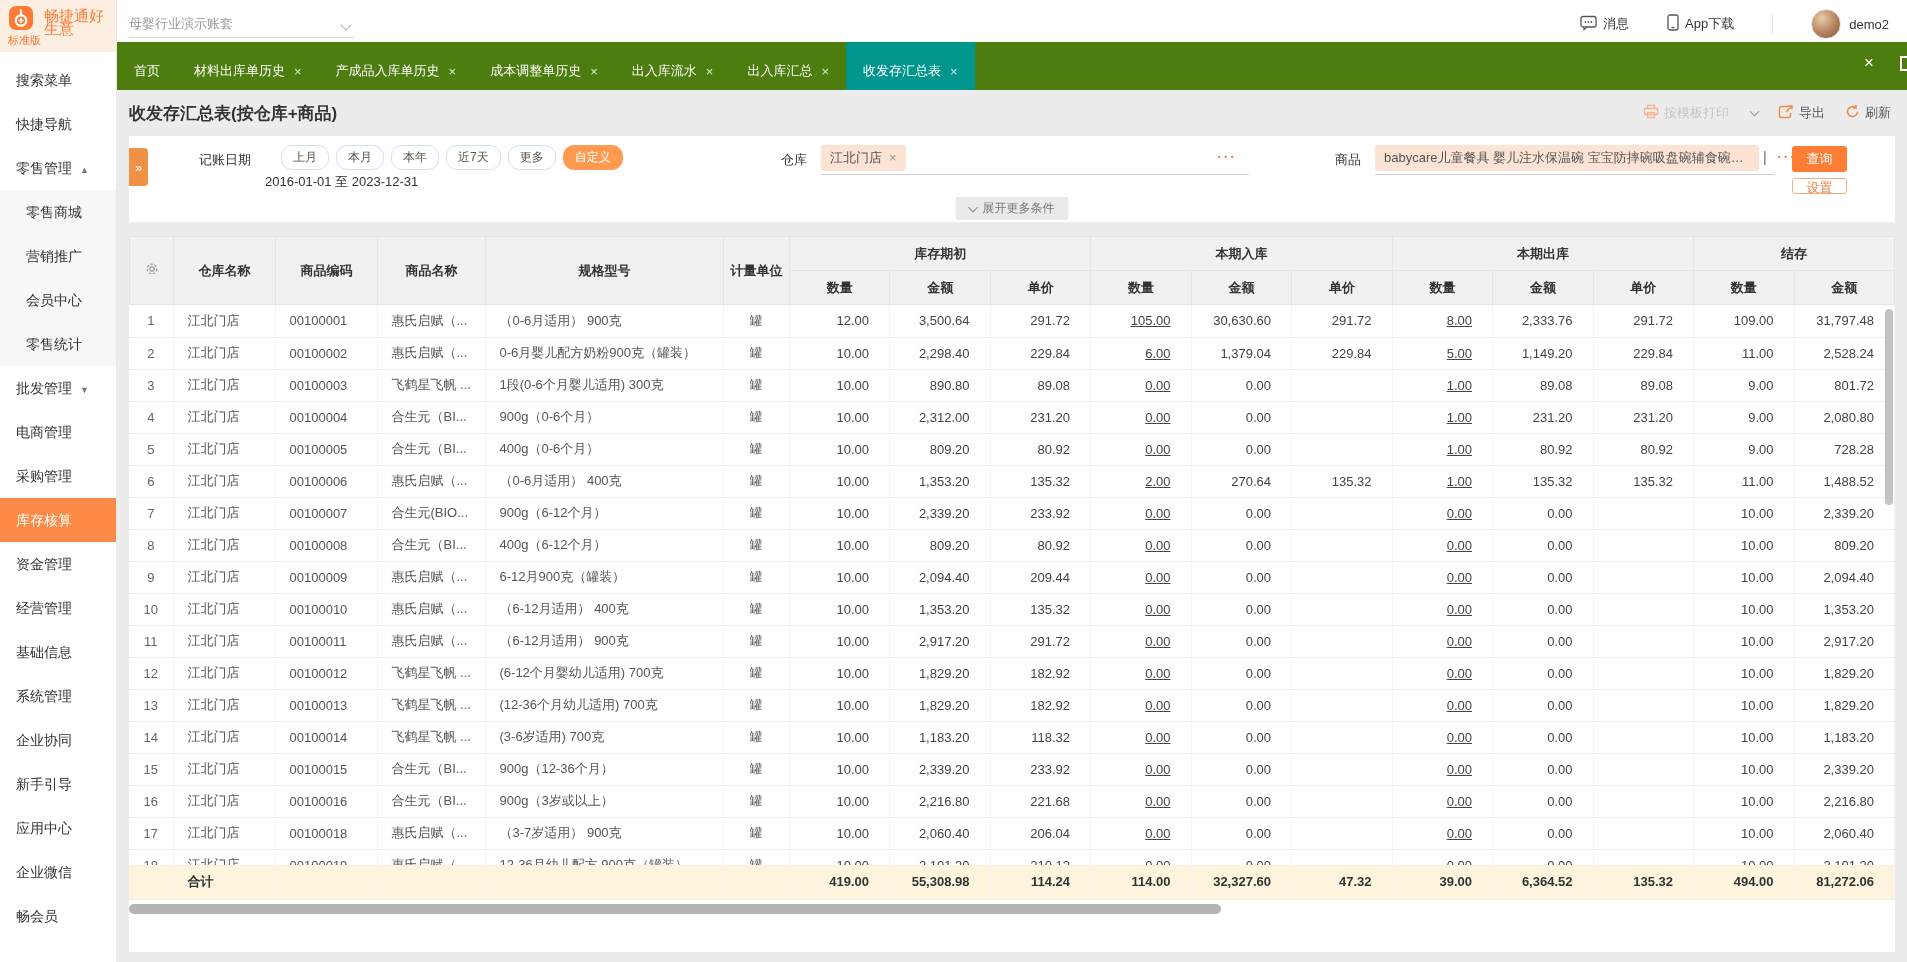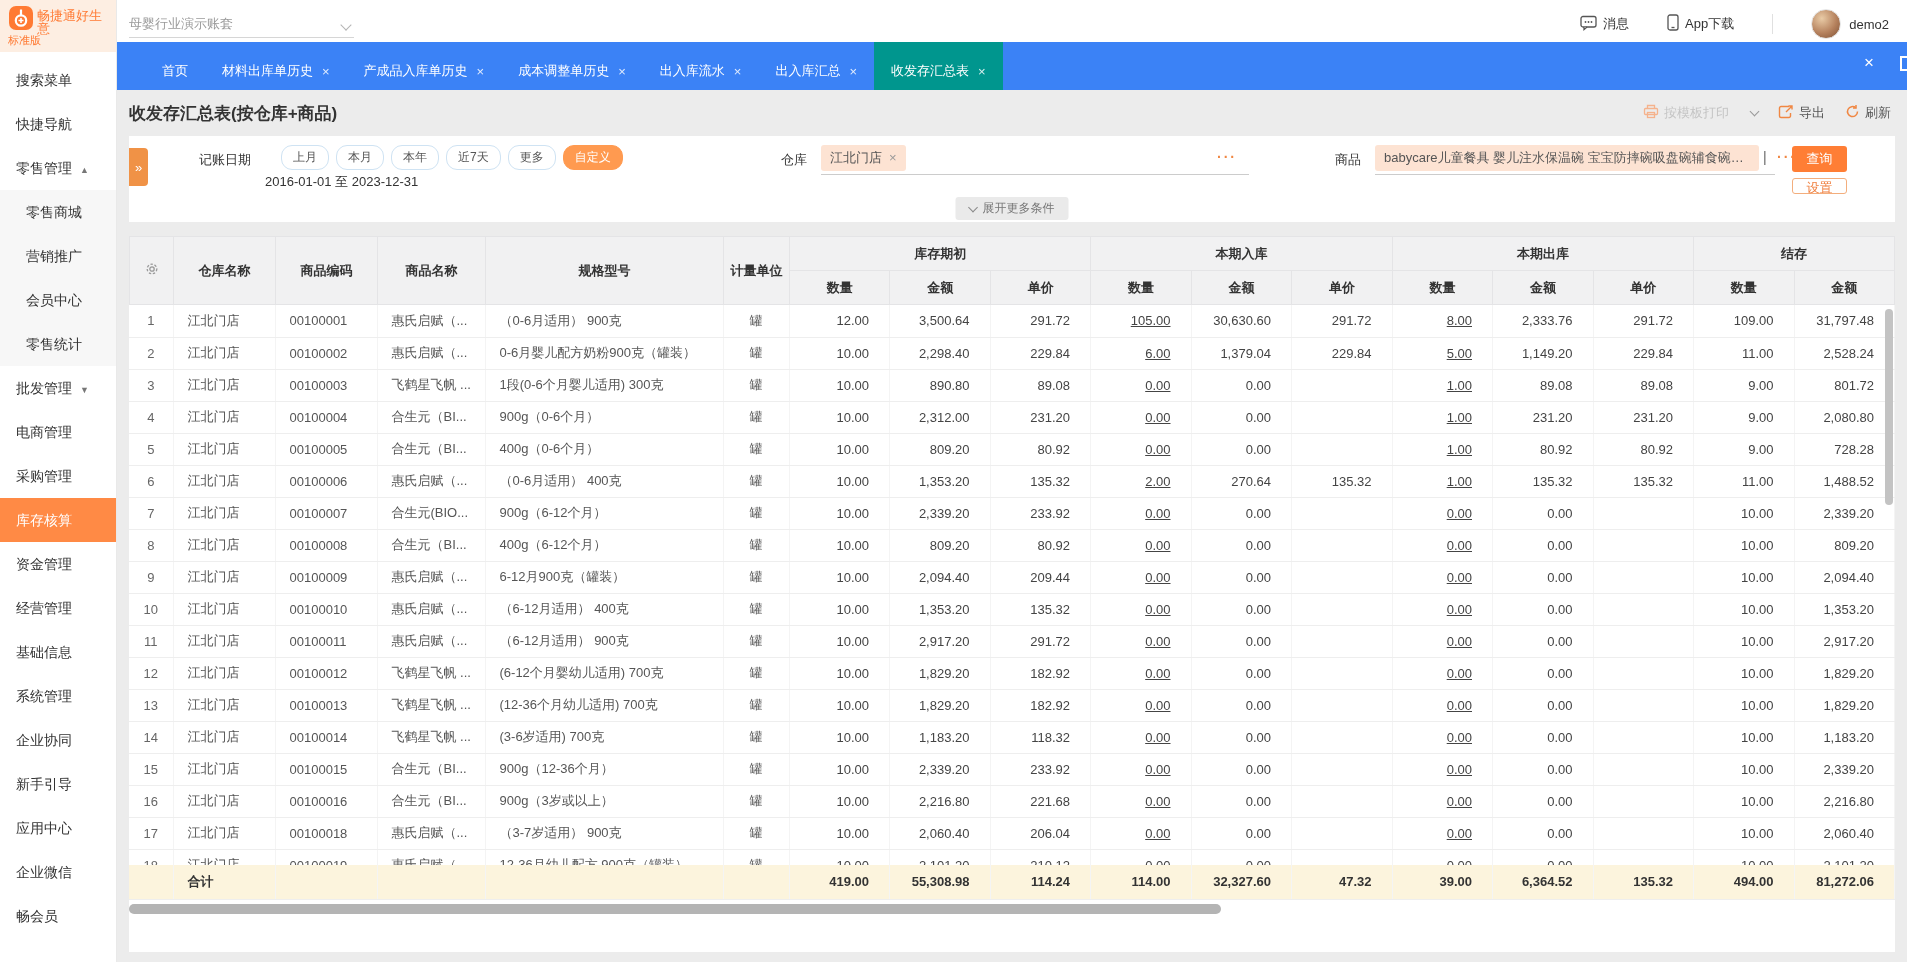--- a/index.html
+++ b/index.html
@@ -5,21 +5,21 @@
   * { margin:0; padding:0; box-sizing:border-box; }
   html,body { width:1907px; height:962px; overflow:hidden; background:#fff;
     font-family:"Liberation Sans","DejaVu Sans",sans-serif; }
   #app { position:relative; width:1907px; height:962px; }
 
   
   .sidebar { position:absolute; left:0; top:0; width:117px; height:962px;
     background:#fff; border-right:1px solid #e9e9e9; z-index:5; }
   .logo-block { height:52px; background:#fdeee2; padding:5px 6px 0 8px; position:relative; }
   .logo-row { display:flex; align-items:flex-start; }
-  .brand-name { color:#ff7a33; font-size:13px; line-height:13px; margin-left:3px; margin-top:4px; }
+  .brand-name { color:#ff7a33; font-size:15px; line-height:13px; margin-left:10px; margin-top:4px; }
   .edition { color:#ff7a33; font-size:11px; position:absolute; left:8px; bottom:4px; }
   .side-menu { padding-top:6px; }
   .side-item { height:44px; line-height:44px; padding-left:16px; font-size:14px;
     color:#333; cursor:pointer; position:relative; white-space:nowrap; }
   .side-item.sub { background:#f7f7f7; padding-left:26px; }
   .side-item.active { background:#ff8a45; color:#fff; }
   .side-item .arrow { font-size:9px; color:#777; margin-left:8px; font-style:normal; }
 
   
   .main { position:absolute; left:117px; top:0; right:0; bottom:0; }
@@ -33,22 +33,22 @@
   .top-right { position:absolute; right:18px; top:0; height:48px; display:flex;
     align-items:center; gap:38px; font-size:13px; color:#333; }
   .top-link { display:flex; align-items:center; gap:6px; cursor:pointer; }
   .v-divider { width:1px; height:20px; background:#e0e0e0; }
   .avatar { width:30px; height:30px; border-radius:50%;
     background:radial-gradient(circle at 35% 30%, #e9cba6, #b5815d 55%, #7e5034 100%);
     border:1px solid #e5e5e5; }
   .user-cluster { display:flex; align-items:center; gap:8px; cursor:pointer; }
 
   
-  .tabbar { height:58px; background:#3b82f6; display:flex; align-items:stretch;
-    position:relative; color:#fff;padding-left:28px; }
+  .tabbar { height:58px; background:#4d7c0f; display:flex; align-items:stretch;
+    position:relative; color:#fff; }
   .tab { display:flex; align-items:center; padding:0 17px; font-size:13px; cursor:pointer;
     white-space:nowrap; }
   .tab.active { background:#00968e; }
   .tab .x { margin-left:9px; font-size:13px; opacity:.85; }
   .tab-tools { position:absolute; right:0; top:0; height:42px; display:flex; align-items:center; }
   .close-all { font-size:17px; margin-right:26px; cursor:pointer; }
   .fullscreen-box { width:15px; height:15px; border:2px solid #fff; margin-right:-8px; }
 
   
   .content { position:absolute; top:90px; left:0; right:0; bottom:0;

